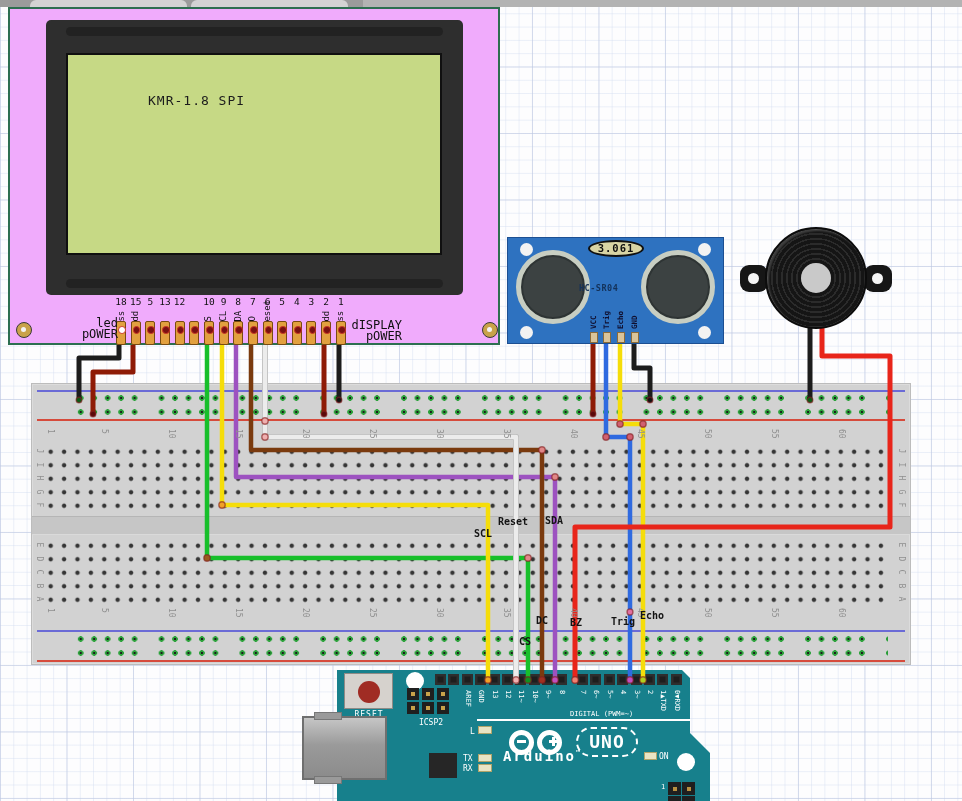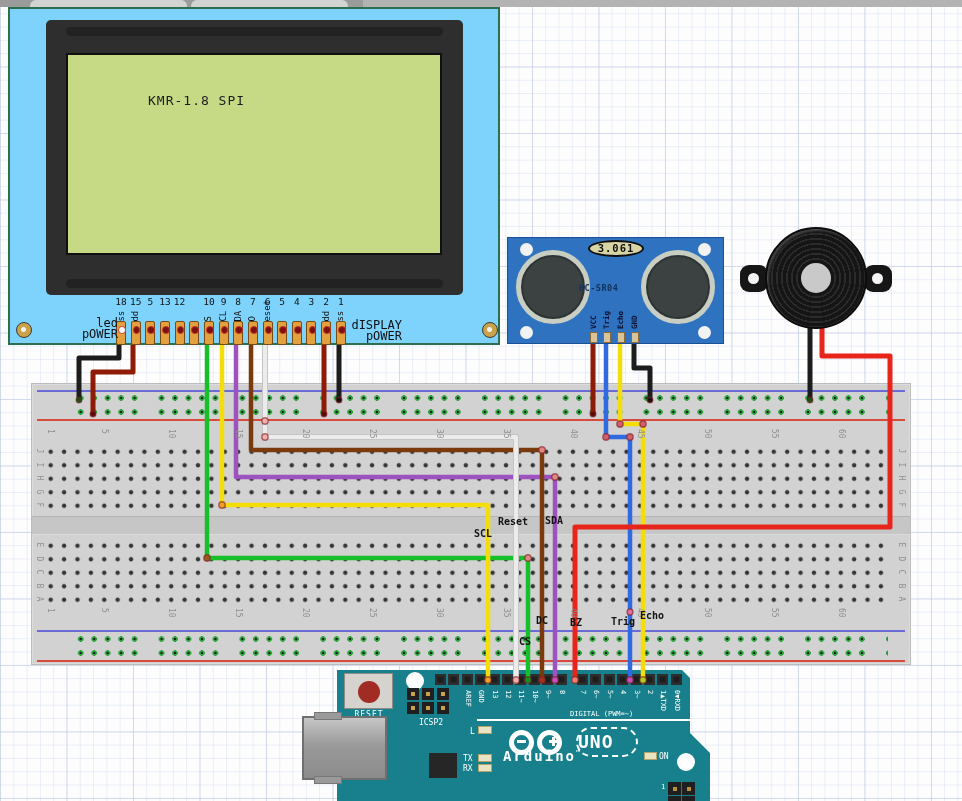--- a/index.html
+++ b/index.html
@@ -46,21 +46,21 @@
   .rl-bl{left:37px;top:calc(541px + var(--i)*13.5px)}
   .rl-br{left:899px;top:calc(541px + var(--i)*13.5px)}
   .netlabel{position:absolute;left:var(--x);top:var(--y);font-size:10px;font-weight:600;color:#141414;line-height:10px}
   
   #wires{left:0;top:0;z-index:30}
   #wires polyline{fill:none;stroke-width:4.5px;stroke-linecap:round;stroke-linejoin:round}
   #wires polyline.thick{stroke-width:5px}
   #wires polyline.edge{stroke:#b9b9b9;stroke-width:6px}
   #wires circle{stroke:rgba(130,30,30,.6);stroke-width:1.4px}
   
-  #lcd{left:8px;top:7px;width:492px;height:338px;background:#7dd3fc;border:2px solid #2d6e50;
+  #lcd{left:8px;top:7px;width:492px;height:338px;background:#f0abfc;border:2px solid #2d6e50;
     box-sizing:border-box;z-index:50}
   #lcd-bezel{position:absolute;left:36px;top:11px;width:417px;height:275px;background:#2e2e2e;border-radius:5px}
   .bezel-bar{position:absolute;left:20px;width:377px;height:9px;background:#222;border-radius:5px}
   #lcd-screen{position:absolute;left:56px;top:44px;width:372px;height:198px;background:#c6d985;border:2px solid #101010}
   #lcd-screen-text{position:absolute;left:80px;top:38px;font-size:13px;letter-spacing:1px;color:#1c1c1c}
   .lcd-pin{position:absolute;left:calc(106px + var(--i)*14.65px);top:287px;width:10px;height:49px}
   .lcd-pin-num{position:absolute;left:-3px;top:0;width:16px;text-align:center;font-size:9.5px;color:#101010}
   .lcd-pin-sig{position:absolute;left:9.5px;top:22px;height:9px;line-height:9px;font-size:9px;color:#101010;
     transform:rotate(-90deg);transform-origin:0 100%;white-space:nowrap}
   .lcd-pad{position:absolute;left:0;top:25px;width:10px;height:24px;background:#e2a03f;
@@ -111,21 +111,21 @@
   .ard-lbl{position:absolute;left:10px;top:16px;font-size:7px;line-height:8px;white-space:nowrap;
     transform:rotate(90deg);transform-origin:0 0}
   #ard-digital{position:absolute;left:233px;top:40px;font-size:7px}
   #ard-digiline{position:absolute;left:140px;top:49px;width:228px;height:1.5px;background:#fff}
   .led{position:absolute;width:14px;height:8px;background:#e9e4c4;border:1px solid #b0a46a;box-sizing:border-box}
   .led-lbl{position:absolute;font-size:8px}
   .logo-ring{position:absolute;top:60px;width:25px;height:25px;border:5px solid #fff;border-radius:50%;box-sizing:border-box}
   .logo-sign{position:absolute;top:70px;width:9px;height:3px;background:#fff}
   #logo-plusv{position:absolute;left:215px;top:67px;width:3px;height:9px;background:#fff}
   #ard-uno{position:absolute;left:239px;top:57px;width:62px;height:30px;border:2px dashed #fff;border-radius:16px;
-    box-sizing:border-box;text-align:left;font-size:18px;font-weight:bold;line-height:26px;letter-spacing:1px}
+    box-sizing:border-box;text-align:center;font-size:18px;font-weight:bold;line-height:26px;letter-spacing:1px}
   #ard-brand{position:absolute;left:166px;top:78px;font-size:14px;font-weight:bold;letter-spacing:2px}
   #ard-brand sup{font-size:7px}
   #ard-on-lbl{position:absolute;left:322px;top:82px;font-size:8px}
   .brh-pin{position:absolute;width:13px;height:13px;background:#1f1f1f}
   .brh-pin::after{content:"";position:absolute;left:4.5px;top:4.5px;width:4px;height:4px;background:#b89040}
   #ard-jp{position:absolute;left:324px;top:113px;font-size:7px}
   
   #usb{left:302px;top:716px;width:85px;height:64px;background:linear-gradient(#c6c6c6,#9a9a9a 45%,#8b8b8b);
     border:2px solid #6f6f6f;box-sizing:border-box;z-index:25}
   .usb-tab{position:absolute;left:10px;width:26px;height:6px;background:#9a9a9a;border:1px solid #777}

